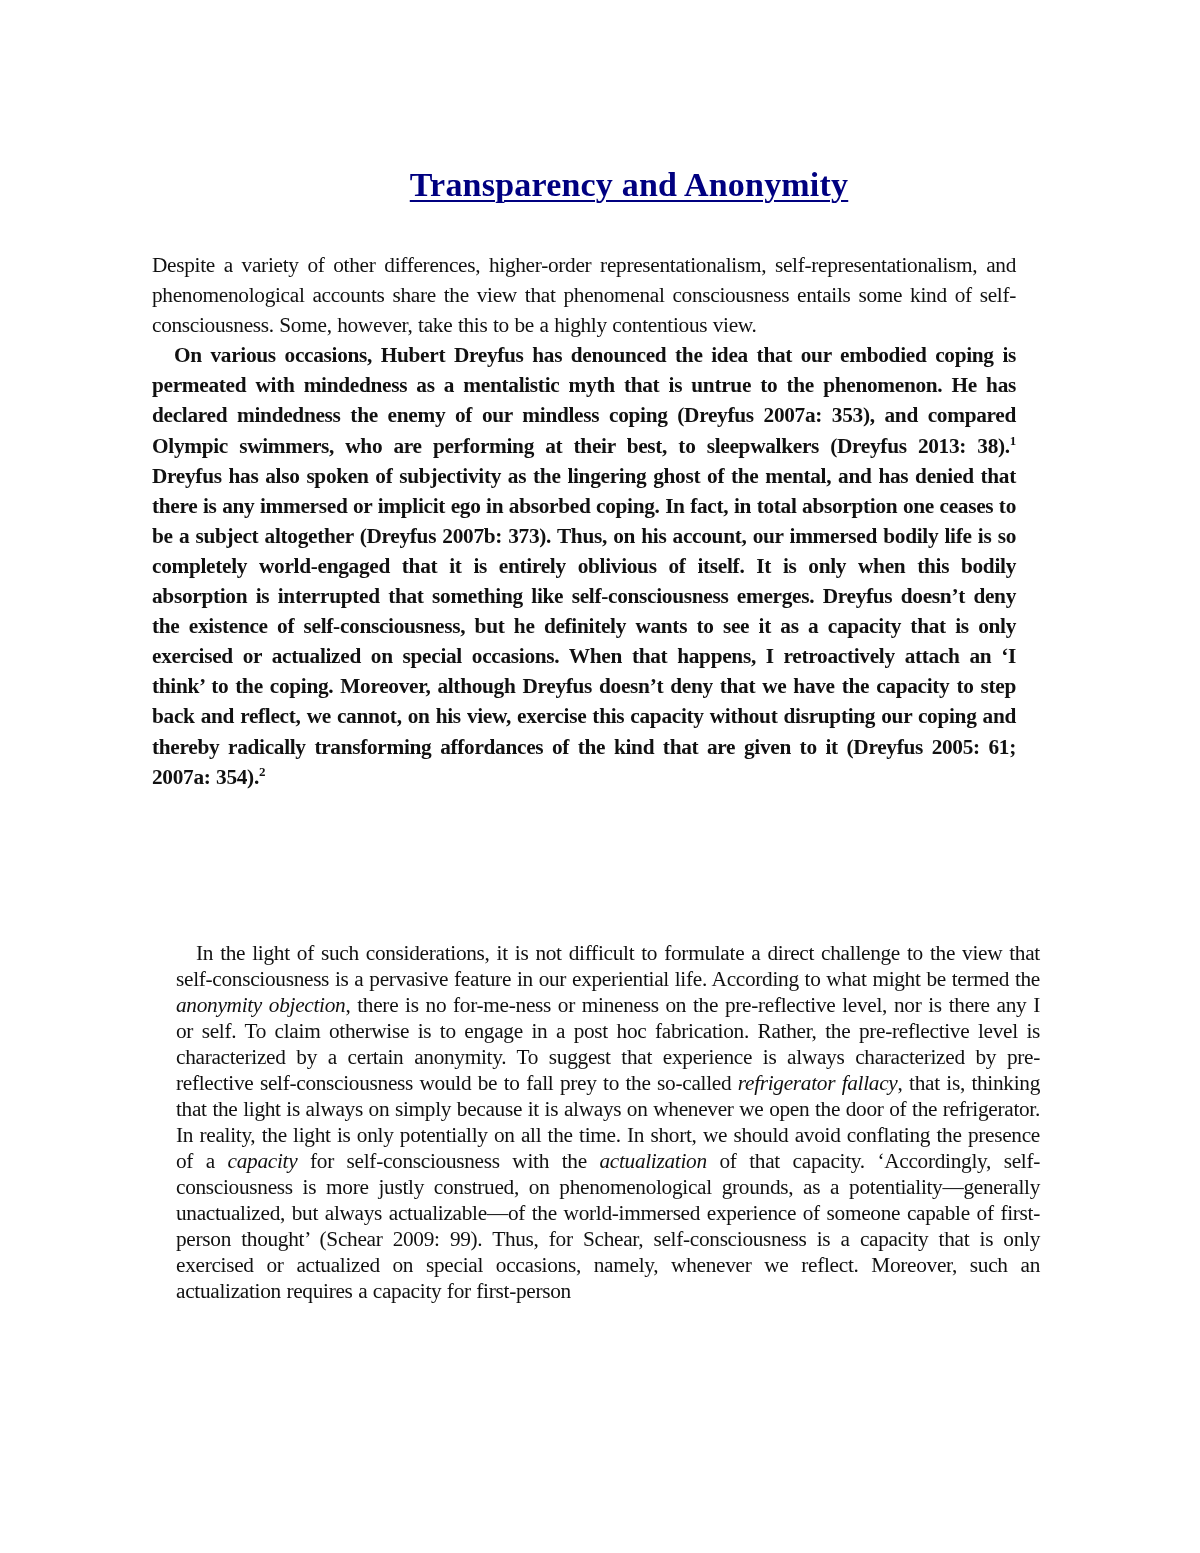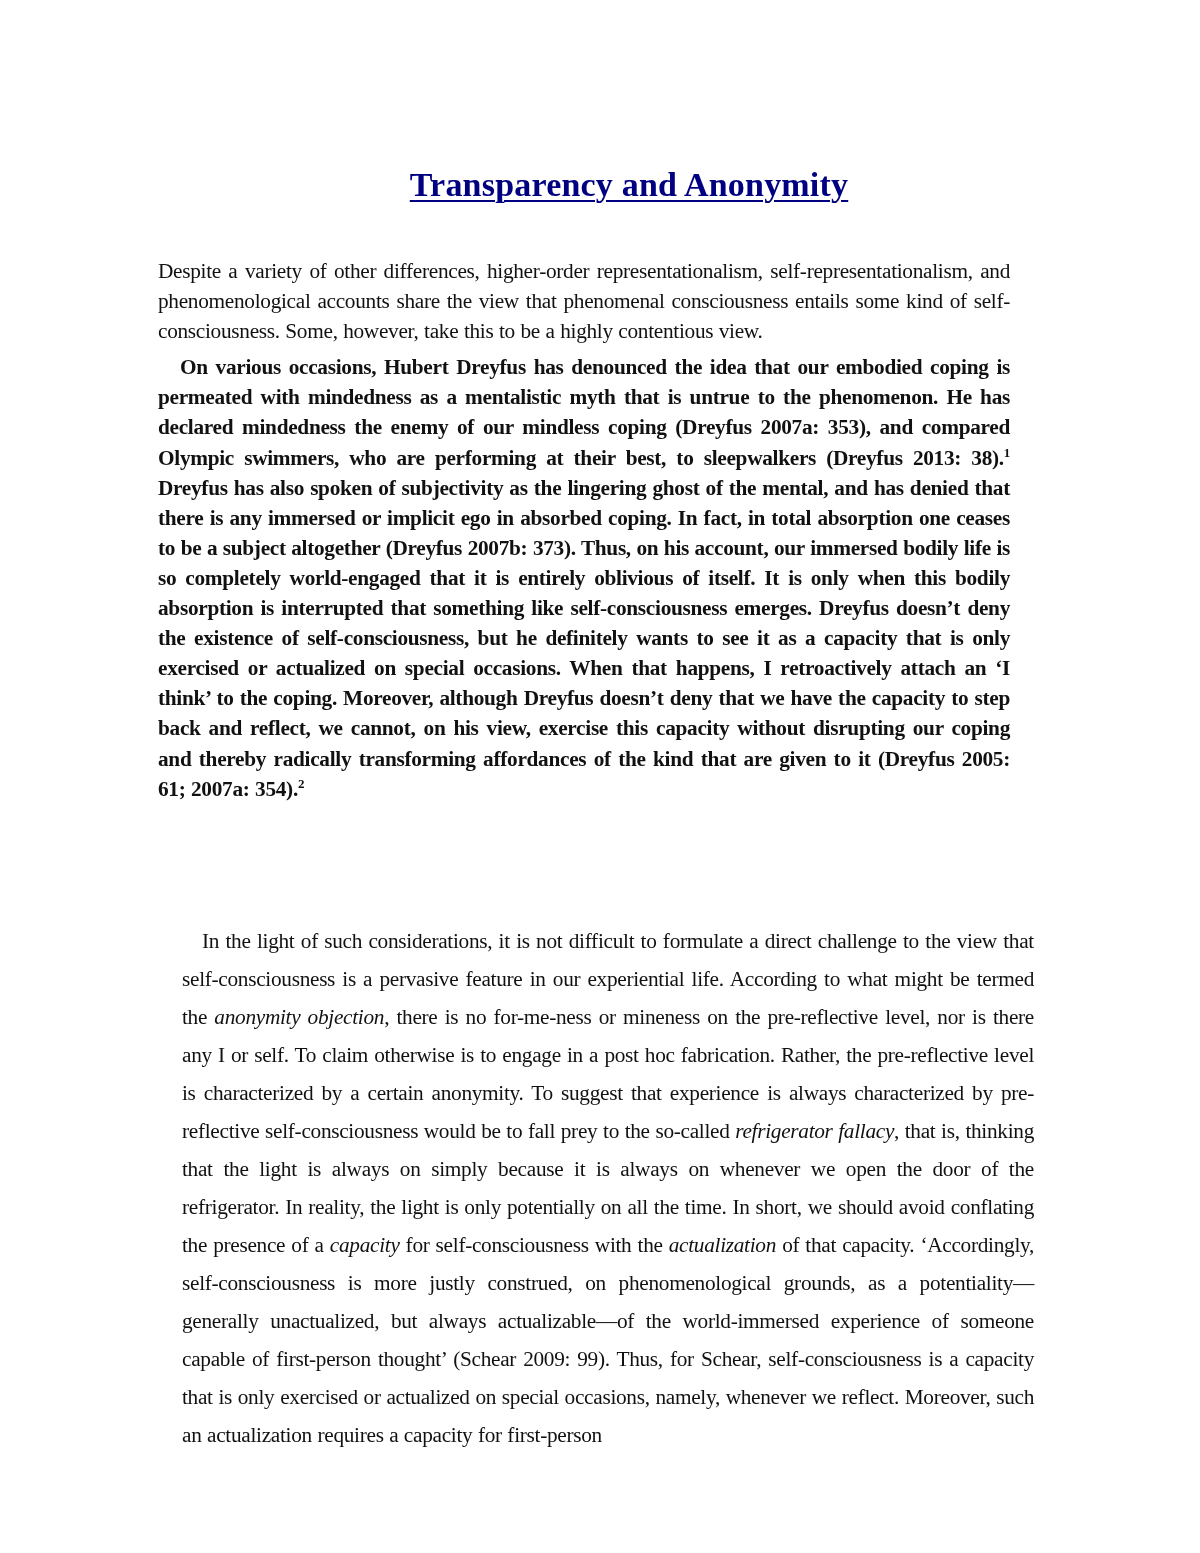--- a/index.html
+++ b/index.html
@@ -38,27 +38,27 @@
       letter-spacing: -0.3px;
       word-spacing: 0.5px;
     }
     .section-1 {
       top: 250px;
       left: 152px;
       width: 864px;
       line-height: 30.1px;
     }
     .section-2 {
-      top: 916px;
+      top: 940px;
       left: 176px;
       width: 864px;
-      line-height: 38px;
+      line-height: 26px;
     }
     .section p {
-      margin: 6px;
+      margin: 0;
       text-align: justify;
       text-align-last: left;
     }
     .indent {
       text-indent: 22px;
       font-weight: bold;
     }
     .indent-2 {
       text-indent: 20px;
     }

